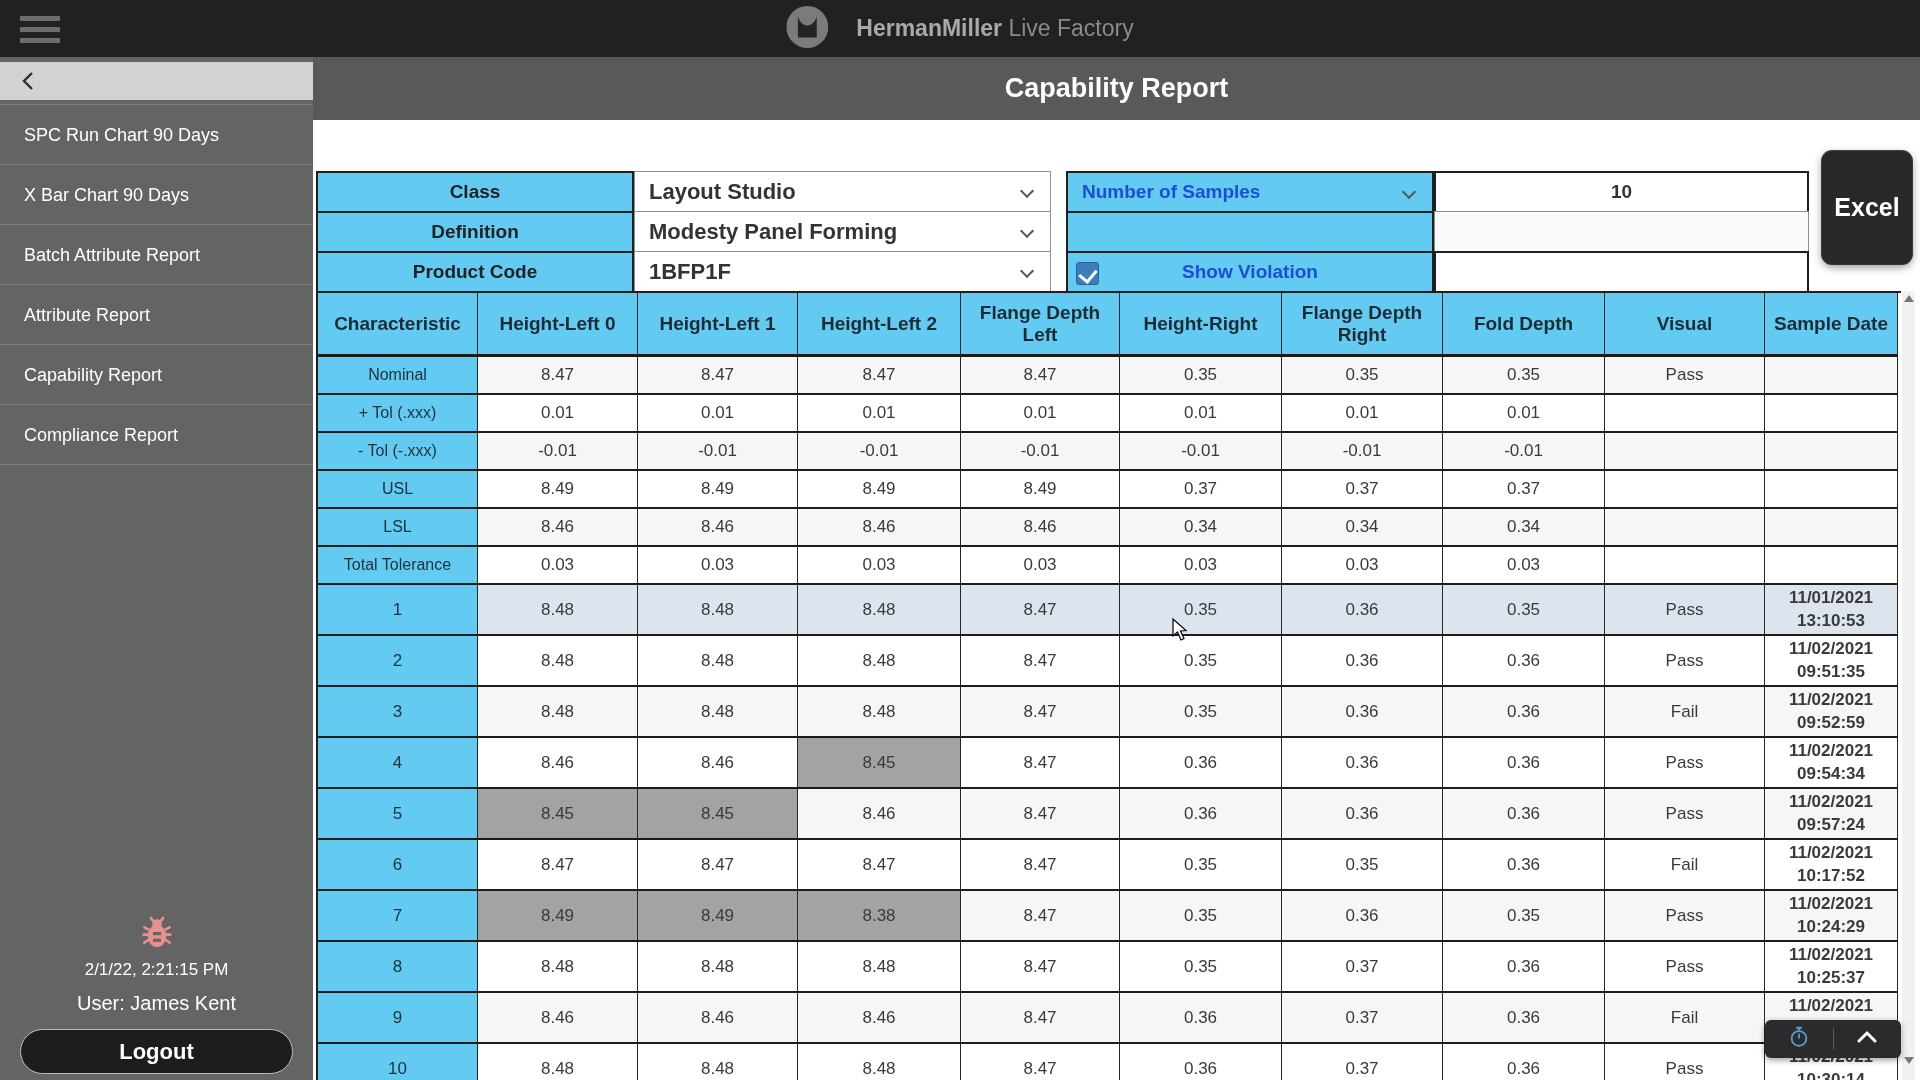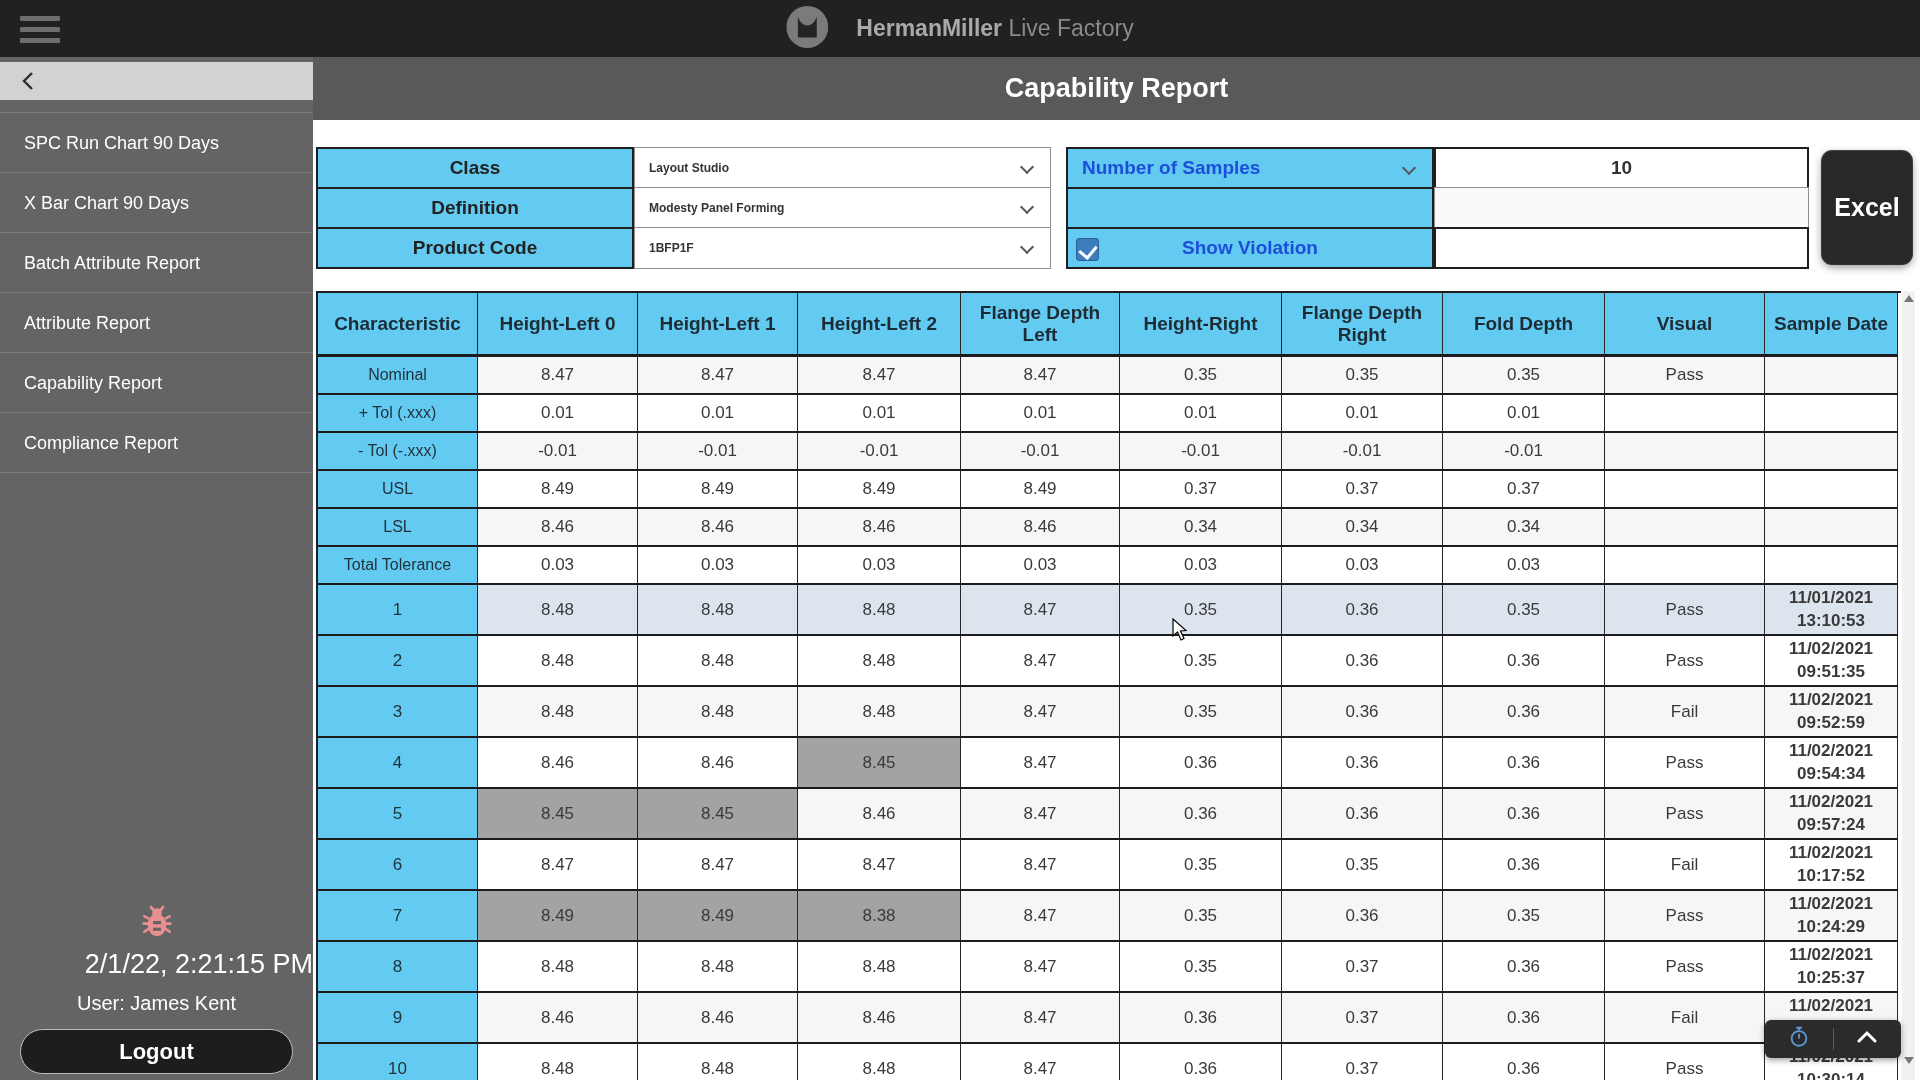--- a/index.html
+++ b/index.html
@@ -15,44 +15,44 @@
     display:flex; align-items:center; gap:28px; }
   .brand-text { font-size:23px; white-space:nowrap; }
   .brand-text .b1 { color:#a9a9a9; font-weight:700; }
   .brand-text .b2 { color:#8a8a8a; font-weight:300; }
 
   
   .sidebar { position:absolute; left:0; top:57px; width:313px; height:1023px; background:#646464; }
   .collapse-strip { position:relative; margin-top:5px; height:38px; background:#d2d2d2;
     display:flex; align-items:center; padding-left:20px; cursor:pointer; }
   .collapse-strip svg { display:block; }
-  .nav { margin-top:12px; border-top:1px solid #7c7c7c; }
+  .nav { margin-top:4px; border-top:1px solid #7c7c7c; }
   .nav-item { height:60px; line-height:60px; padding-left:24px; color:#fff; font-size:18px;
     border-bottom:1px solid #7c7c7c; cursor:pointer; white-space:nowrap; }
   .side-footer { position:absolute; left:0; bottom:6px; width:313px; text-align:center; color:#fff; }
   .bug-wrap { height:34px; margin-bottom:10px; }
-  .side-time { font-size:27px; margin-bottom:12px;text-align:right; }
+  .side-time { font-size:17px; margin-bottom:12px; }
   .side-user { font-size:20px; margin-bottom:14px; }
   .logout-btn { margin:0 20px; height:45px; background:#1d1d1d; border:1px solid #bdbdbd;
     border-radius:23px; color:#fff; font-size:22px; font-weight:700; line-height:43px;
     cursor:pointer; }
 
   
   .main { position:absolute; left:313px; top:57px; width:1607px; height:1023px; background:#fff; overflow:hidden; }
   .main-title { height:63px; background:#595959; color:#fff; text-align:center;
     line-height:63px; font-size:27px; font-weight:700; }
 
   
   .filters { position:absolute; left:3px; top:90px; }
-  .f-row { display:flex; }
+  .f-row { display:flex;margin-top:24px; }
   .f-row + .f-row { margin-top:-2px; }
   .f-label { width:318px; height:42px; background:#63cbf2; border:2px solid #1f1f1f;
     display:flex; align-items:center; justify-content:center; font-size:19px; font-weight:700; color:#222; }
   .f-select { position:relative; width:417px; height:42px; background:#fff; border:1px solid #8f8f8f;
-    display:flex; align-items:center; padding:0 40px 0 14px; font-size:12px; font-weight:700;
+    display:flex; align-items:center; padding:0 40px 0 14px; font-size:22px; font-weight:700;
     color:#333; cursor:pointer;text-align:right; }
   .chev { position:absolute; right:18px; top:14px; width:10px; height:10px;
     border-right:2px solid #555; border-bottom:2px solid #555; transform:rotate(45deg); }
   .filters-right { position:absolute; left:750px; top:0; }
   .fr-label { position:relative; width:368px; height:42px; background:#63cbf2; border:2px solid #1f1f1f;
     display:flex; align-items:center; padding:0 40px 0 14px; font-size:19px; font-weight:700;
     color:#1d4ed8; cursor:pointer; }
   .fr-label.center { justify-content:center; padding:0; }
   .fr-label.empty { cursor:default; }
   .fr-value { width:375px; height:42px; background:#fff; border:2px solid #1f1f1f;

